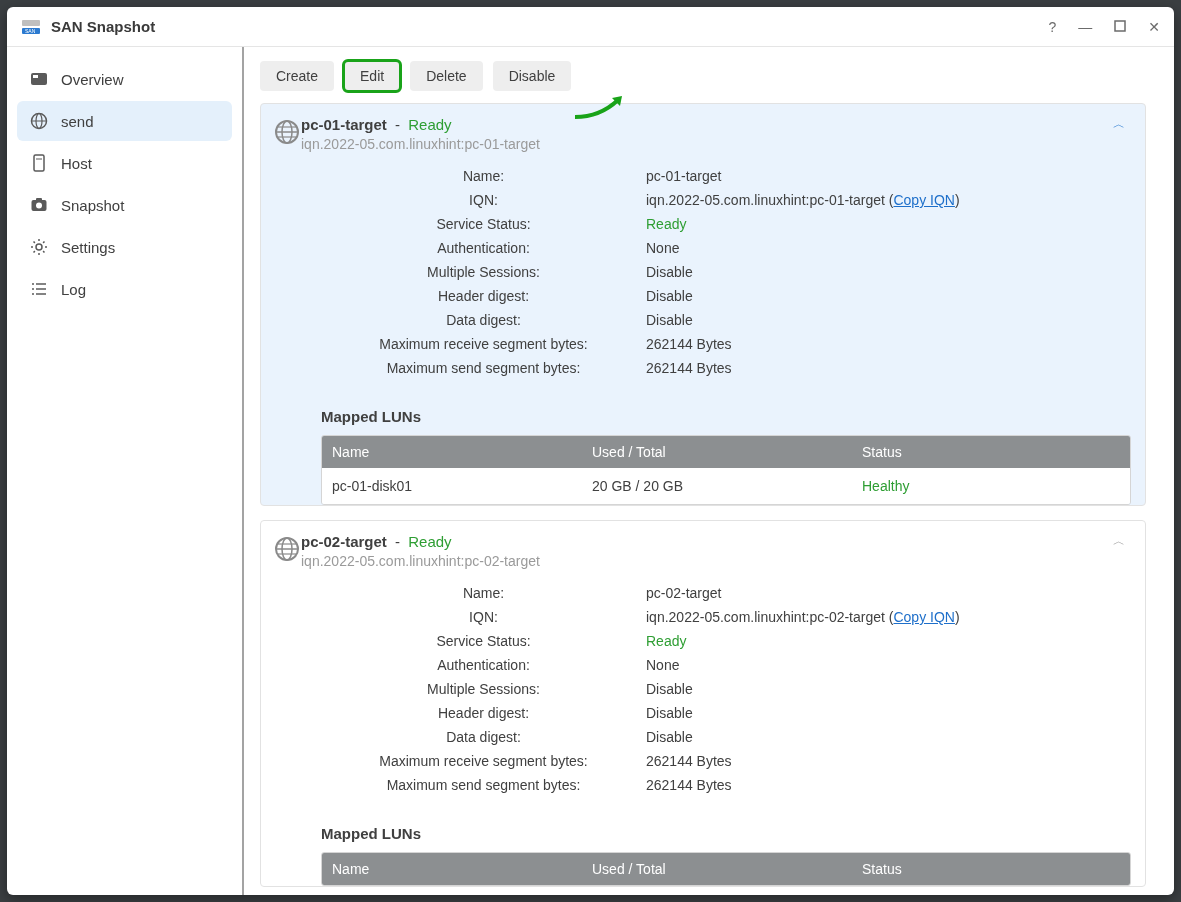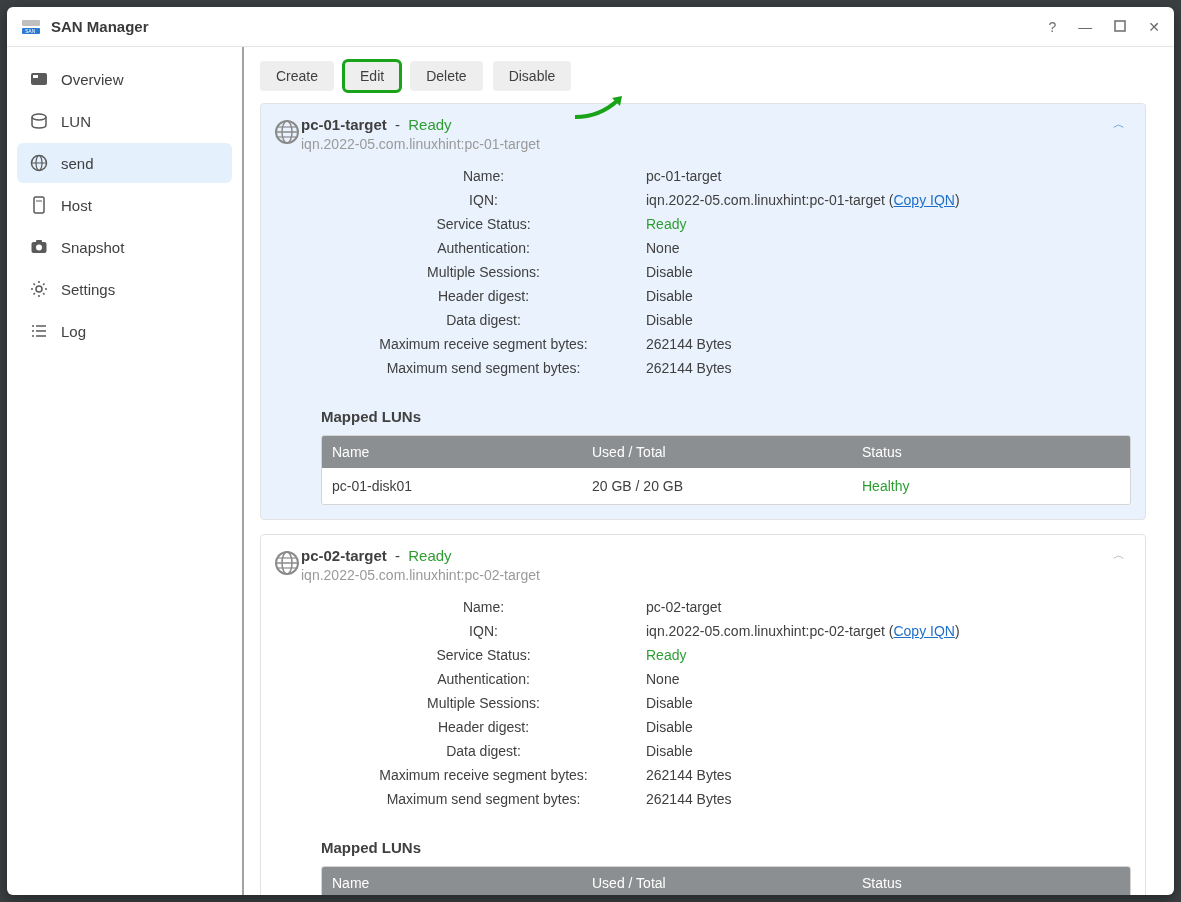--- a/index.html
+++ b/index.html
@@ -108,21 +108,21 @@
   }
   .chevron.grey{color:#9a9a9a;}
   .details { padding:6px 0 14px 60px;}
   .row { display:flex; padding:4px 0; font-size:14px;}
   .row .k { width:325px; color:#404040;text-align:center;}
   .row .v { flex:1; color:#404040;}
   .row .v.ready { color:#2e9e33;}
   .row .v a { color:#1e6fca; text-decoration:underline; cursor:pointer;}
   .section-title { font-weight:600; font-size:15px; margin:14px 0 10px 60px;}
   .lun-table {
-    margin:0 14px 14px 60px;
+    margin:0 14px 0 60px;
     border:1px solid #d5d5d5;
     border-radius:3px;
     overflow:hidden;
   }
   .lun-head {
     display:flex;
     background:#8c8f91;
     color:#fff;
     font-size:14px;
     padding:8px 10px;
@@ -144,21 +144,21 @@
 <div class="window">
 
   <div class="titlebar">
     <span class="app-icon">
       <svg width="20" height="20" viewBox="0 0 20 20">
           <rect x="1" y="3" width="18" height="6" rx="1" fill="#bfbfbf"></rect>
           <rect x="1" y="11" width="18" height="6" rx="1" fill="#2b7ad0"></rect>
           <text x="4" y="16" font-size="5" fill="#fff" font-family="Arial">SAN</text>
         </svg>
     </span>
-    <span class="title">SAN Manager</span>
+    <span class="title">SAN Snapshot</span>
     <div class="controls">
       <span>?</span>
       <span>—</span>
       <span>
         <svg width="12" height="12" viewBox="0 0 12 12">
             <rect x="1" y="1" width="10" height="10" fill="none" stroke="#6b6b6b" stroke-width="1.5"></rect>
           </svg>
       </span>
       <span>✕</span>
     </div>
@@ -168,29 +168,20 @@
 
     <div class="sidebar">
       <div class="nav-item">
         <span class="nav-icon">
             <svg width="18" height="18" viewBox="0 0 18 18">
               <rect x="1" y="3" width="16" height="12" rx="2" fill="#5a5a5a"></rect>
               <rect x="3" y="5" width="5" height="3" fill="#fff"></rect>
             </svg>
           </span>
         <span>Overview</span>
-      </div>
-      <div class="nav-item">
-        <span class="nav-icon">
-            <svg width="18" height="18" viewBox="0 0 18 18">
-              <ellipse cx="9" cy="5" rx="7" ry="3" fill="none" stroke="#5a5a5a" stroke-width="1.5"></ellipse>
-              <path d="M2 5v8c0 1.7 3.1 3 7 3s7-1.3 7-3V5" fill="none" stroke="#5a5a5a" stroke-width="1.5"></path>
-            </svg>
-          </span>
-        <span>LUN</span>
       </div>
       <div class="nav-item active">
         <span class="nav-icon">
             <svg width="18" height="18" viewBox="0 0 18 18">
               <circle cx="9" cy="9" r="7.5" fill="none" stroke="#5a5a5a" stroke-width="1.5"></circle>
               <ellipse cx="9" cy="9" rx="3" ry="7.5" fill="none" stroke="#5a5a5a" stroke-width="1.2"></ellipse>
               <line x1="1.5" y1="9" x2="16.5" y2="9" stroke="#5a5a5a" stroke-width="1.2"></line>
             </svg>
           </span>
         <span>send</span>

